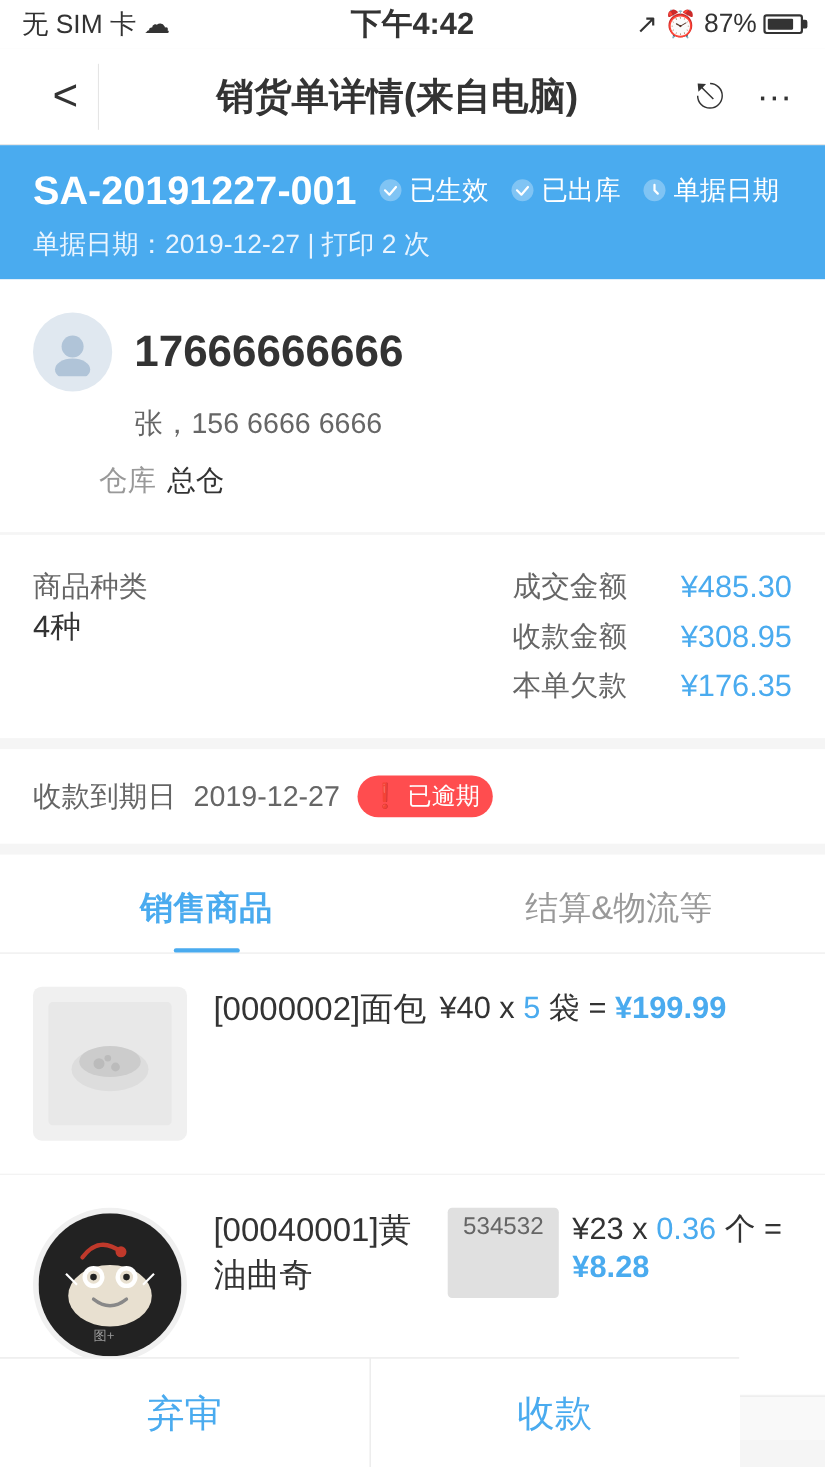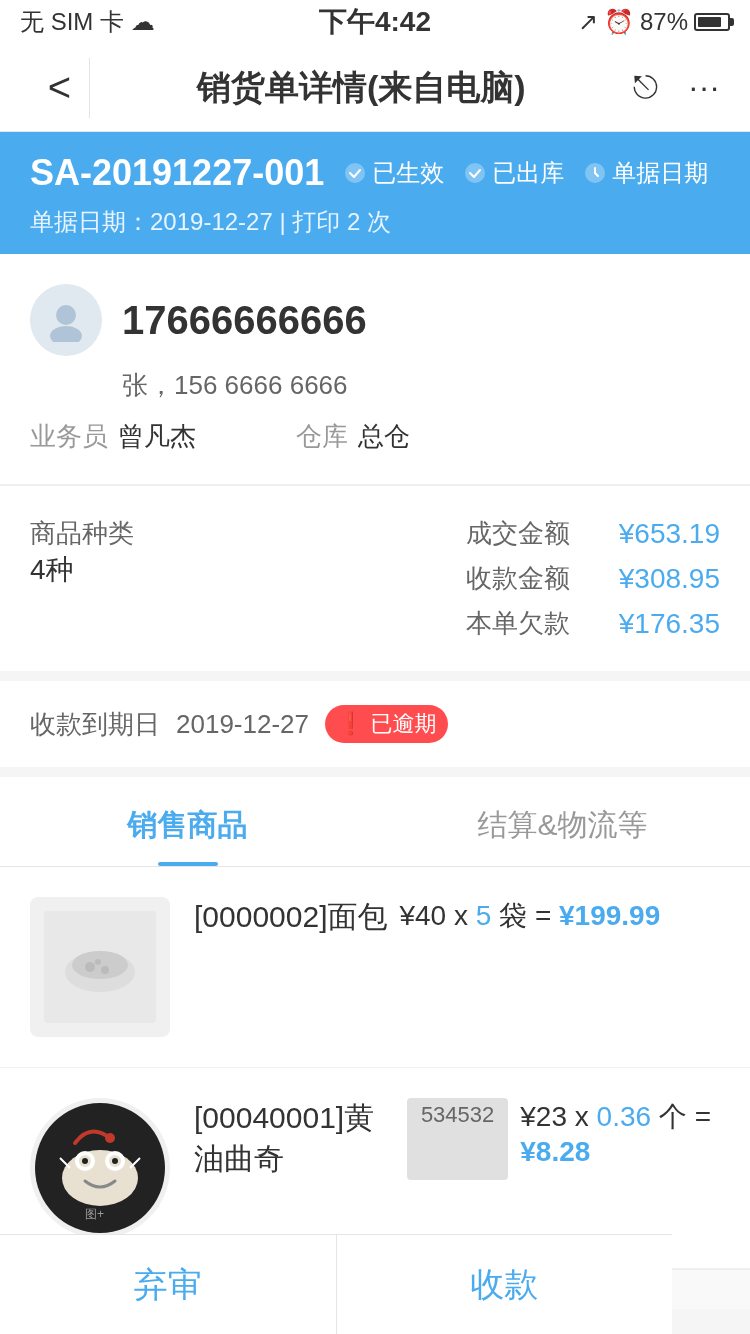--- a/index.html
+++ b/index.html
@@ -407,40 +407,36 @@
     <div class="avatar">
       <svg width="44" height="44" viewBox="0 0 44 44" fill="none">
         <circle cx="22" cy="17" r="10" fill="#b0c4d8"></circle>
         <ellipse cx="22" cy="38" rx="16" ry="10" fill="#b0c4d8"></ellipse>
       </svg>
     </div>
     <span class="customer-name">17666666666</span>
   </div>
   <div class="customer-sub">张，156 6666 6666</div>
   <div class="customer-info-row">
-    <div class="info-item">
-      <span class="info-label">业务员</span>
-      <span>曾凡杰</span>
-    </div>
     <div class="info-item" style="margin-left:60px;">
       <span class="info-label">仓库</span>
       <span>总仓</span>
     </div>
   </div>
 </div>
 
 <div class="stats-section">
   <div class="stats-left">
     <span class="label">商品种类</span>
     <span class="value">4种</span>
   </div>
   <div class="stats-right">
     <div class="stat-row">
       <span class="stat-label">成交金额</span>
-      <span class="stat-value">¥653.19</span>
+      <span class="stat-value">¥485.30</span>
     </div>
     <div class="stat-row">
       <span class="stat-label">收款金额</span>
       <span class="stat-value">¥308.95</span>
     </div>
     <div class="stat-row">
       <span class="stat-label">本单欠款</span>
       <span class="stat-value">¥176.35</span>
     </div>
   </div>

